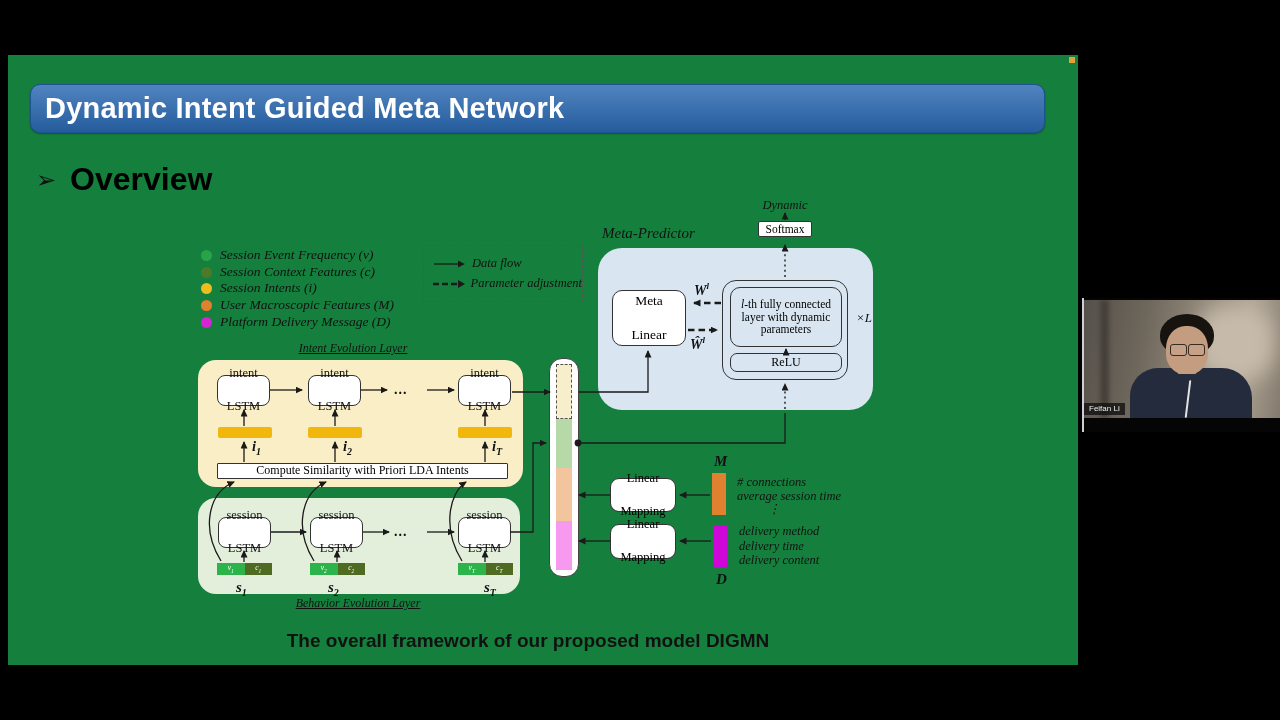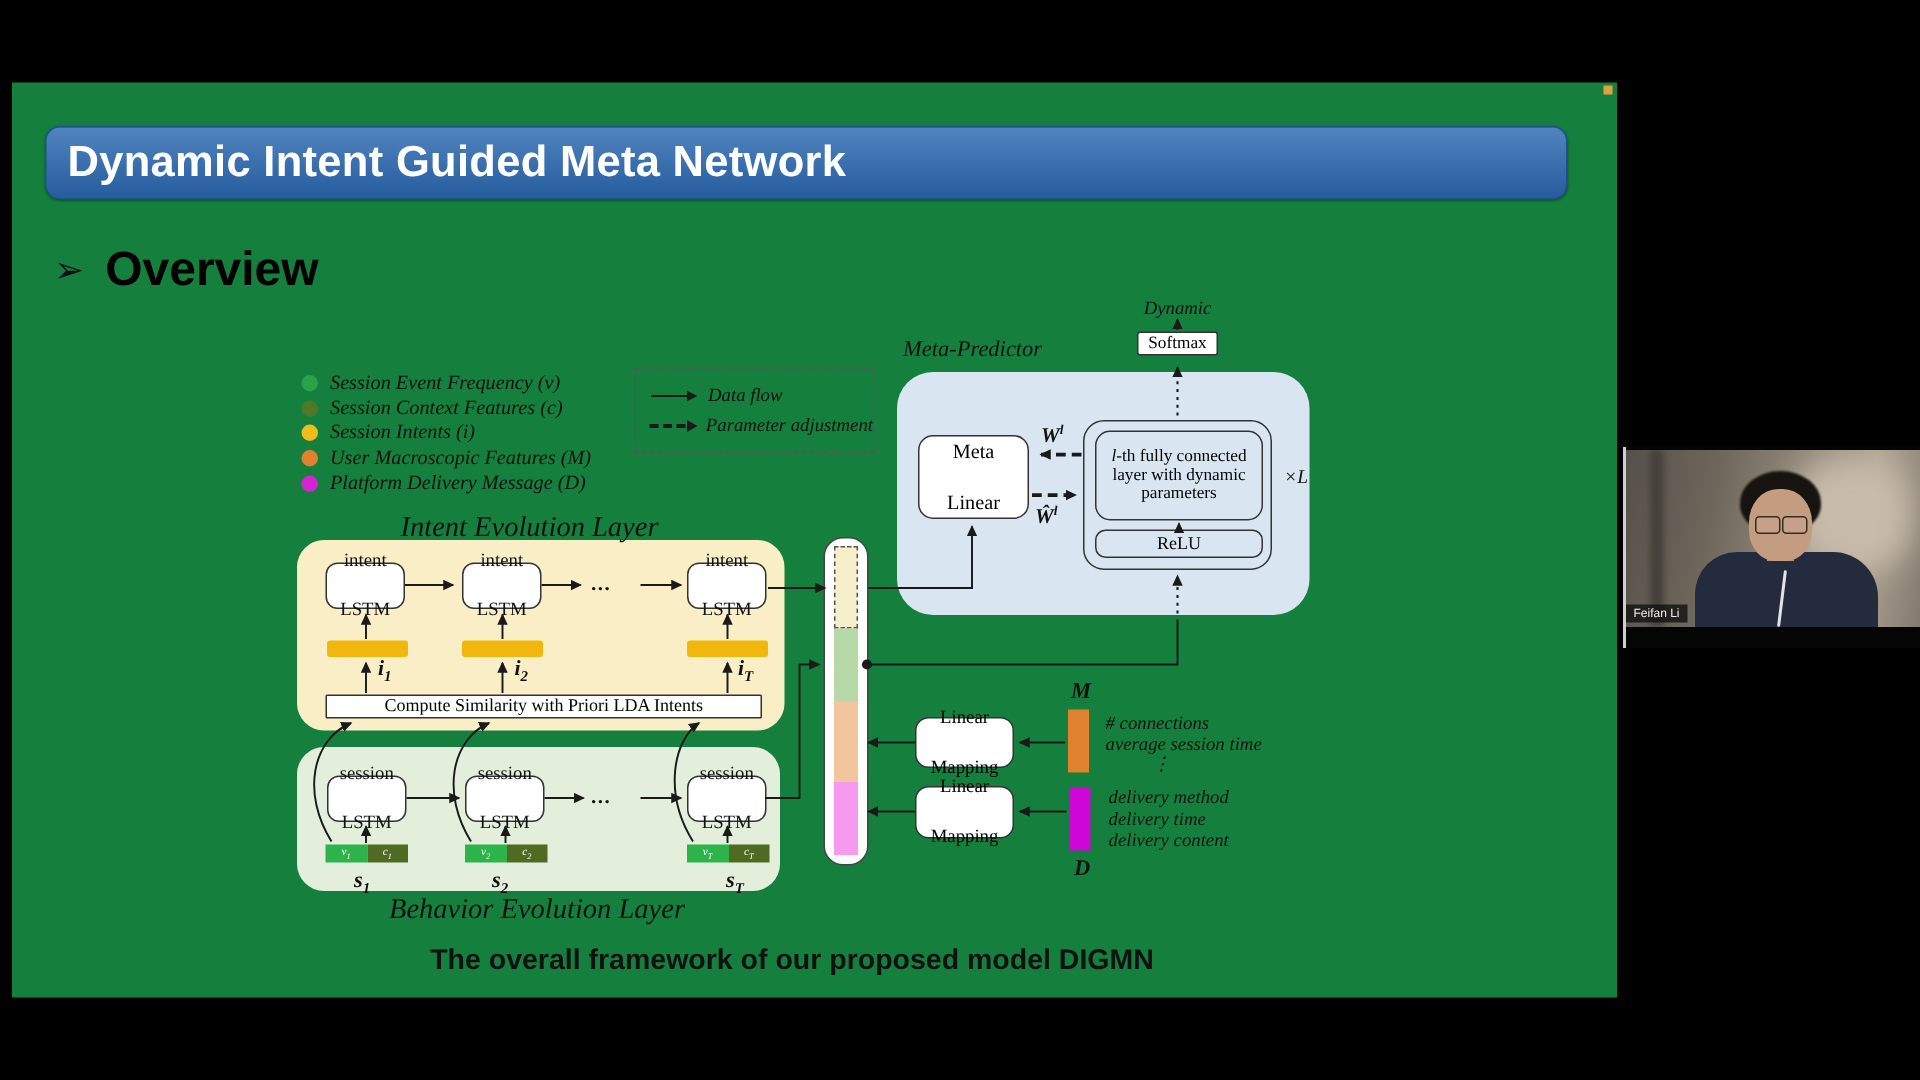--- a/index.html
+++ b/index.html
@@ -19,21 +19,21 @@
   
   .legend-row{position:absolute;display:flex;align-items:center;gap:8px;height:16px;}
   .legend-dot{width:11px;height:11px;border-radius:50%;flex:0 0 auto;}
   .legend-label{font-style:italic;font-size:13.5px;color:#101010;white-space:nowrap;}
   .key-box{position:absolute;left:415px;top:190px;width:160px;height:57px;border:1.2px dashed #555;
            display:flex;flex-direction:column;justify-content:center;gap:5px;padding-left:8px;box-sizing:border-box;}
   .key-row{display:flex;align-items:center;gap:6px;}
   .key-label{font-style:italic;font-size:12.5px;color:#101010;white-space:nowrap;}
   
   .region{position:absolute;border-radius:18px;}
-  .region-label{position:absolute;font-style:italic;font-size:19px;color:#111;text-align:center;white-space:nowrap;}
+  .region-label{position:absolute;font-style:italic;font-size:12px;color:#111;text-align:center;white-space:nowrap;text-decoration:underline;}
   .box{position:absolute;background:#fff;border:1.2px solid #333;box-sizing:border-box;
        display:flex;flex-direction:column;align-items:center;justify-content:center;line-height:1.1;}
   .rounded{border-radius:8px;gap:19px;}
   .lstm{width:53px;height:31px;font-size:12.5px;color:#111;}
   .dots{position:absolute;font-size:14px;font-weight:bold;color:#111;letter-spacing:1px;}
   .gold-bar{position:absolute;width:54px;height:11px;border-radius:2px;}
   .sub-label{position:absolute;font-weight:bold;font-style:italic;font-size:14.5px;color:#111;}
   .sub-label sub{font-size:10px;}
   .vc-bar{position:absolute;height:12px;display:flex;}
   .vc-half{width:50%;display:flex;align-items:center;justify-content:center;}

